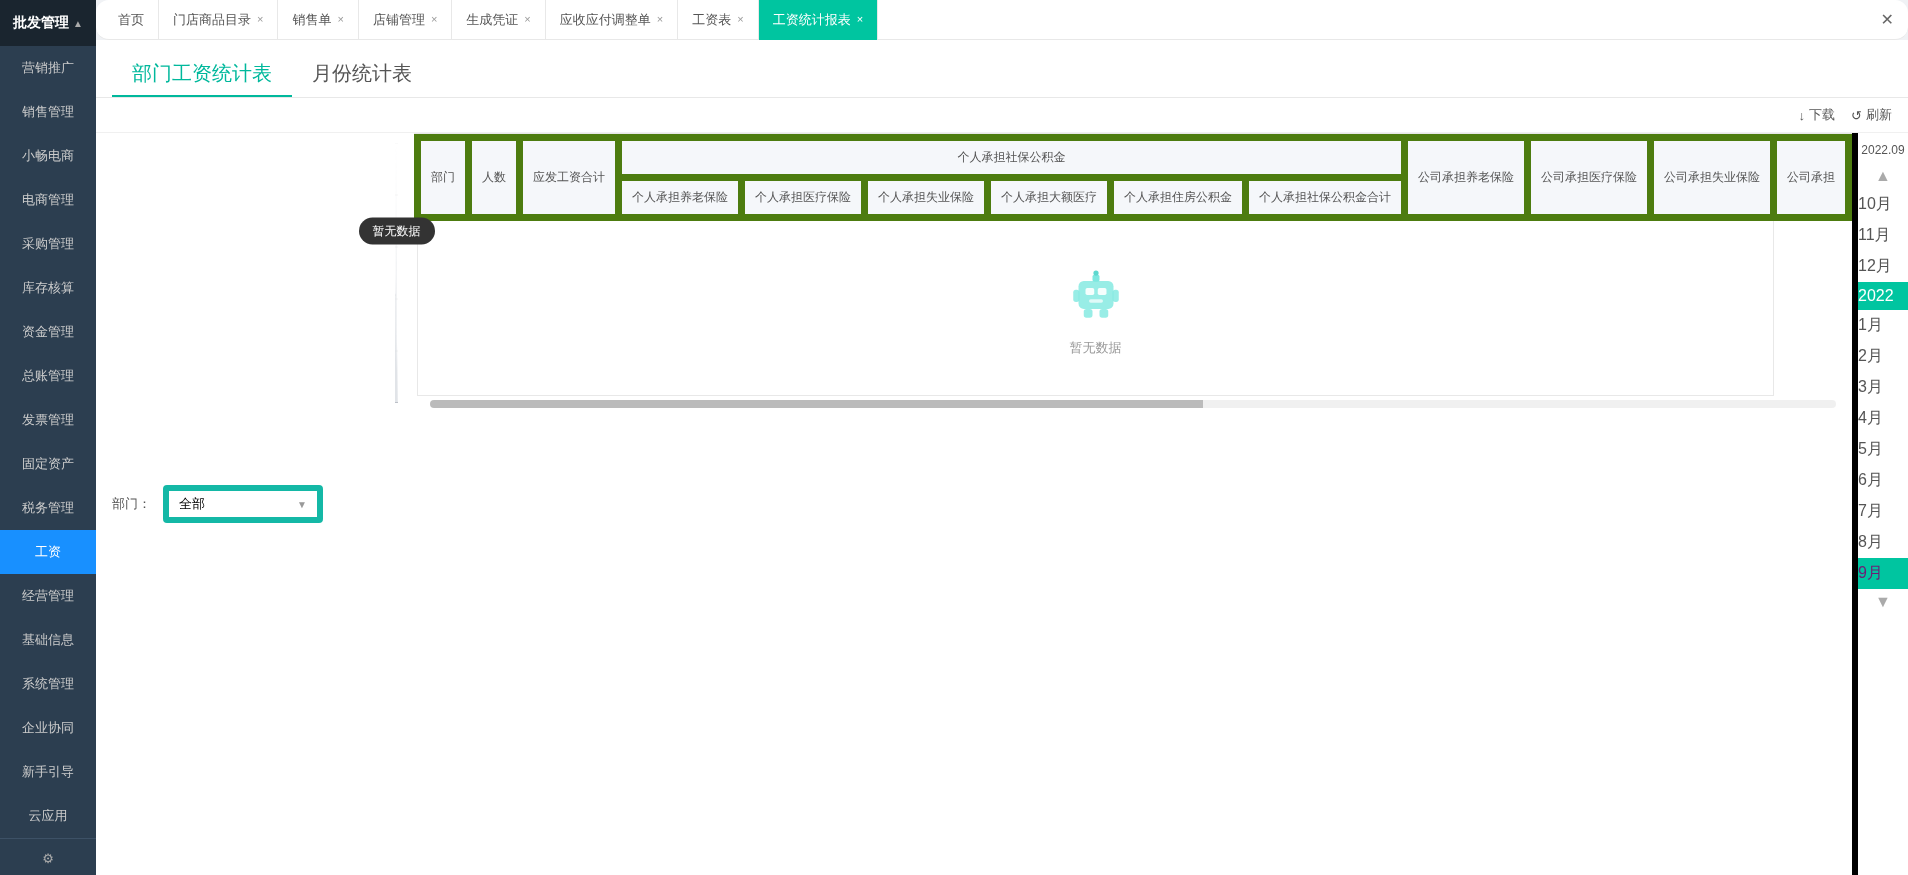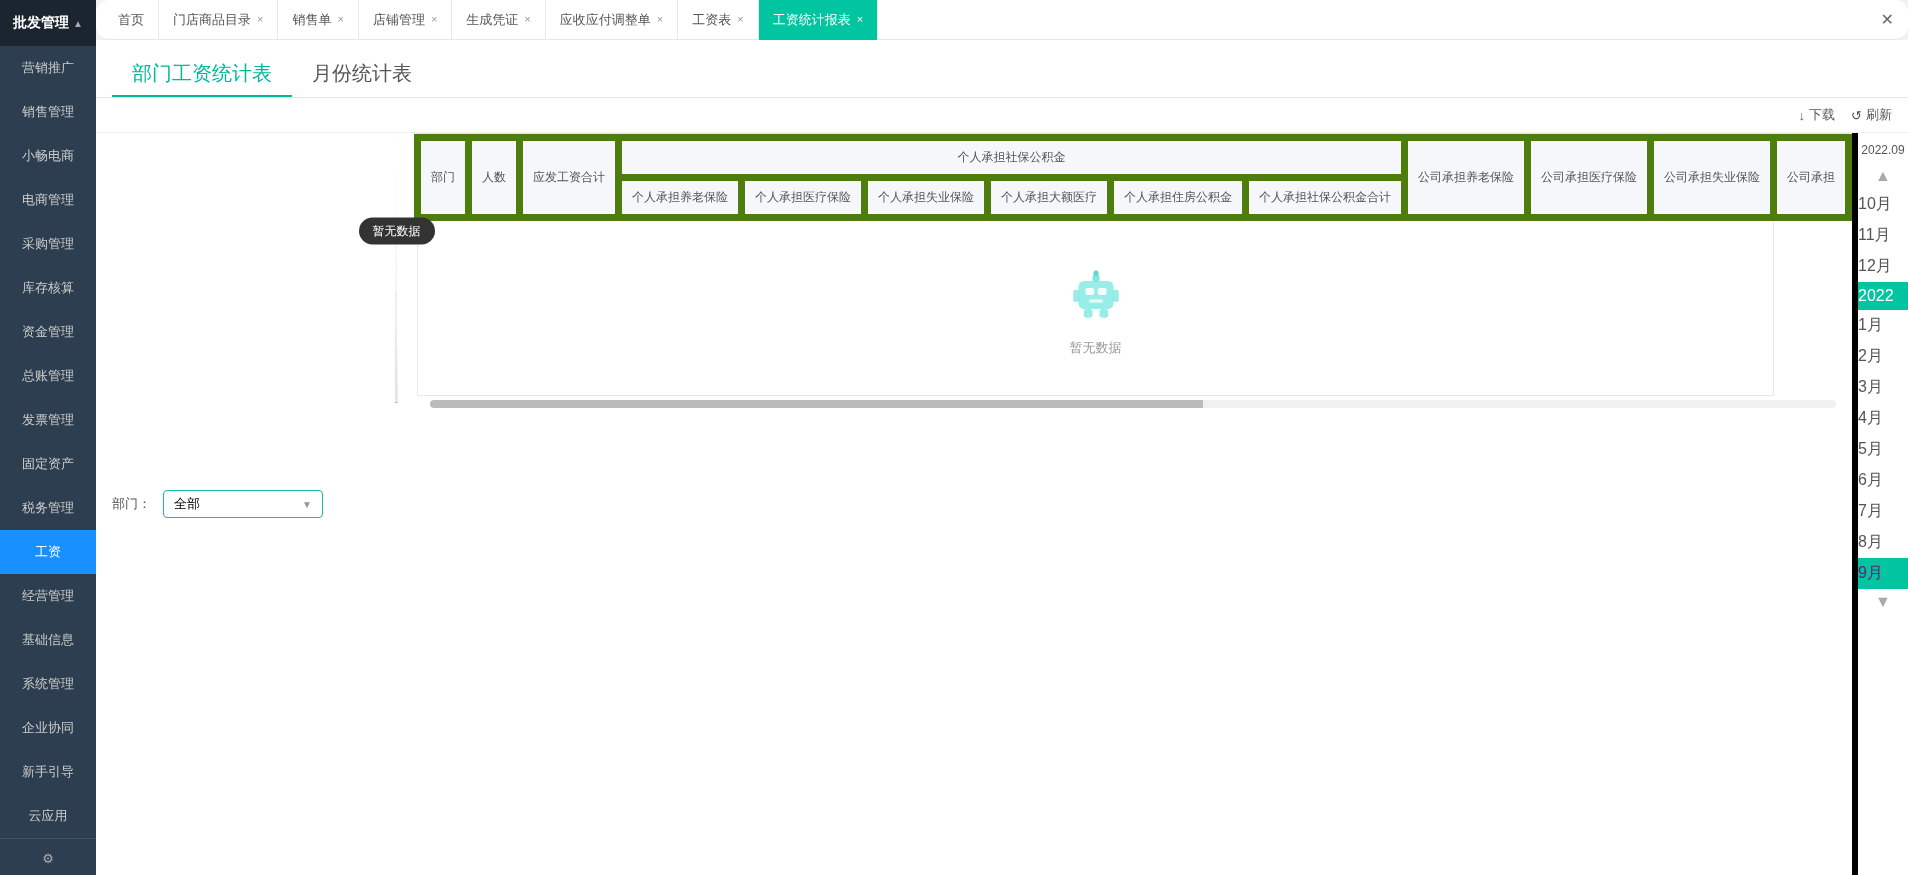--- a/index.html
+++ b/index.html
@@ -155,21 +155,21 @@
       padding: 10px 16px;
       gap: 12px;
     }
     .filter-label {
       color: #555;
       font-size: 13px;
     }
     .filter-select {
       display: flex;
       align-items: center;
-      border: 1px solid #14b8a6;
+      border: 6px solid #14b8a6;
       border-radius: 4px;
       padding: 4px 10px;
       min-width: 160px;
       cursor: pointer;
       background: #fff;
       font-size: 13px;
     }
     .filter-select-text { flex: 1; }
     .filter-select-arrow { color: #999; font-size: 10px; }
 

